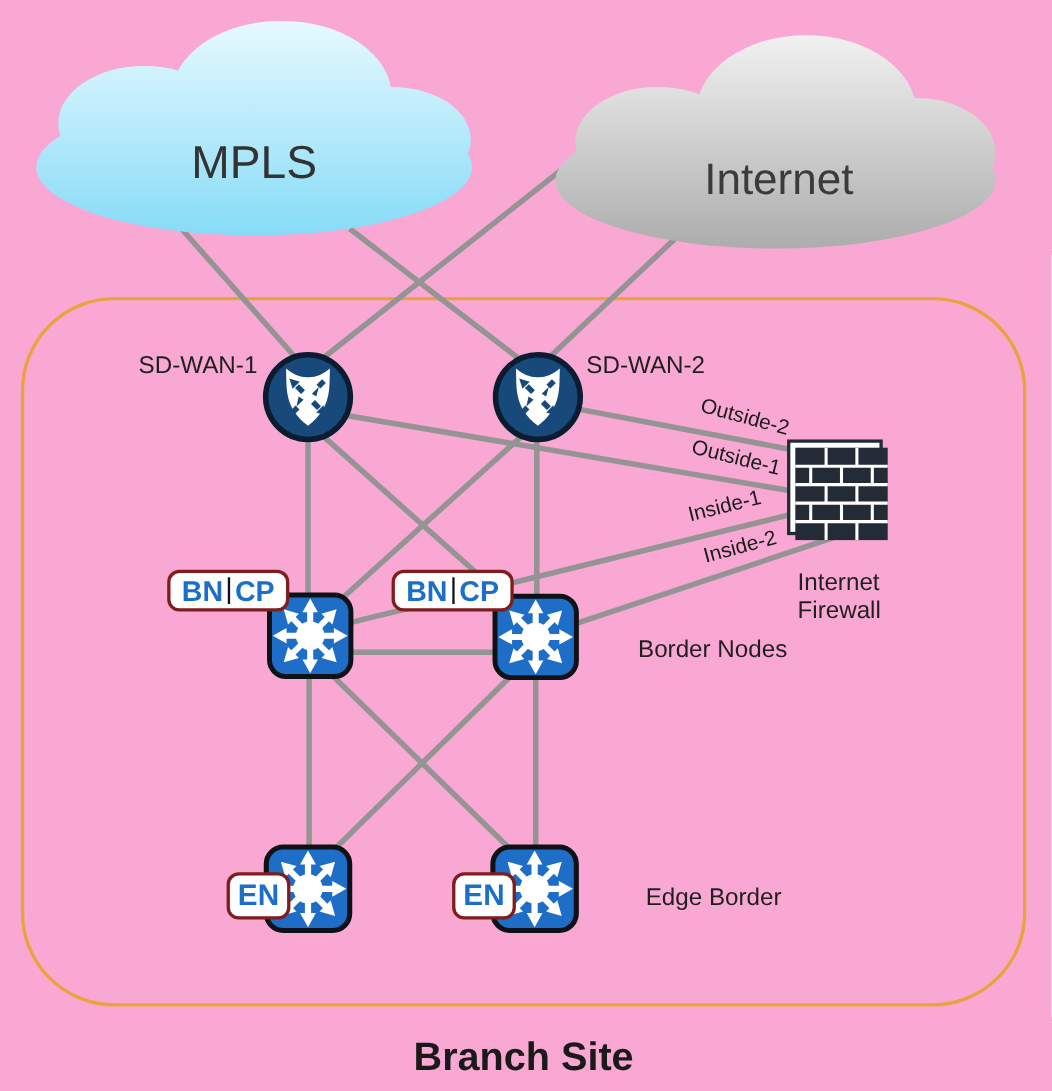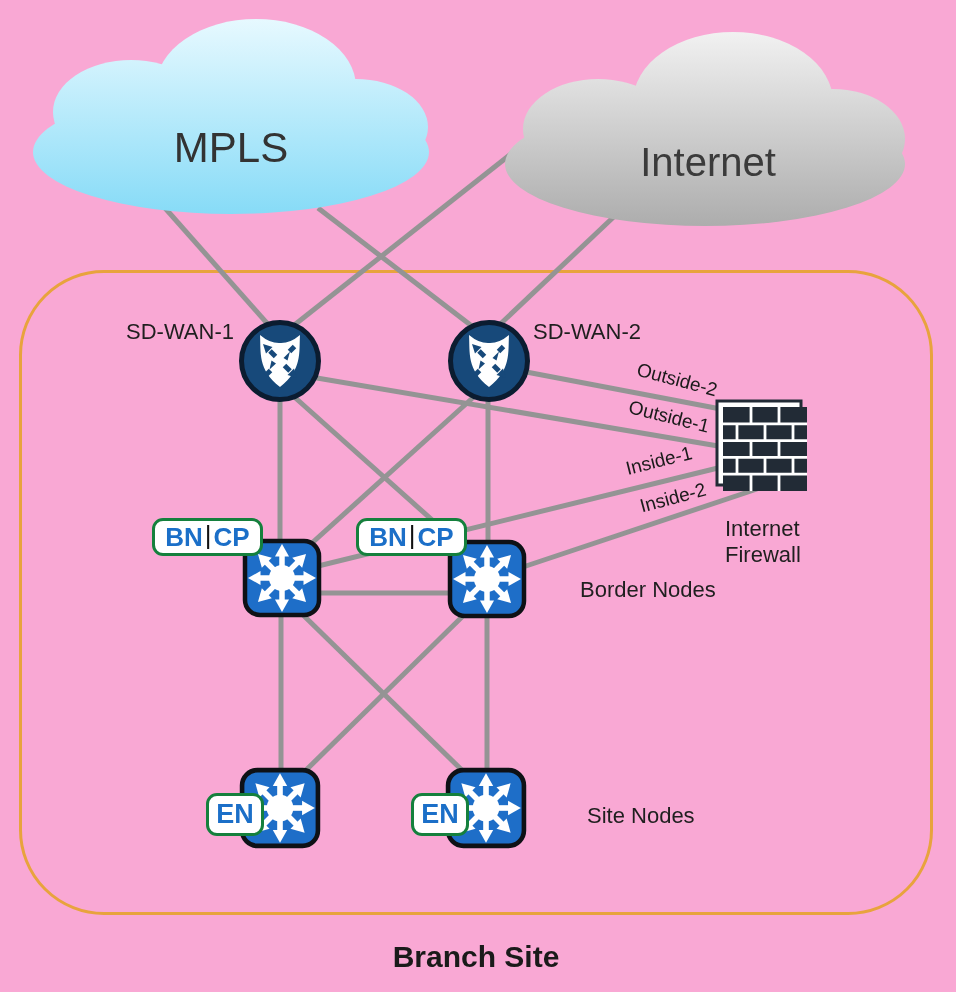--- a/index.html
+++ b/index.html
@@ -15,25 +15,25 @@
   
   svg.links{position:absolute;left:0;top:0;}
   
   .lbl{position:absolute;color:#1f1f1f;font-size:22px;line-height:1.1;white-space:nowrap;}
   .link-lbl{
     position:absolute;color:#1a1a1a;font-size:19px;white-space:nowrap;
     transform-origin:center center;
   }
   .site-lbl{
     position:absolute;left:476px;top:940px;transform:translateX(-50%);
-    font-size:30px;font-weight:700;color:#1a1a1a;white-space:nowrap;
+    font-size:36px;font-weight:700;color:#1a1a1a;white-space:nowrap;
   }
   
   .badge{
-    position:absolute;box-sizing:border-box;background:#fff;border:3px solid #15803d;
+    position:absolute;box-sizing:border-box;background:#fff;border:3px solid #7f1d1d;
     border-radius:11px;display:flex;align-items:center;justify-content:center;
     font-weight:700;color:#1B6FC8;
   }
   .badge-bncp{width:111px;height:38px;font-size:26px;letter-spacing:0px;}
   .badge-en{width:58px;height:43px;font-size:27px;margin-top:45px;}
   .badge .sep{color:#111;font-weight:400;margin:0 2px 3px 2px;font-size:26px;}
   .node{position:absolute;}
   .cloud-svg{position:absolute;}
   .cloud-text{font-family:"Liberation Sans",sans-serif;}
 </style>
@@ -204,17 +204,17 @@
     </svg>
   <svg class="node" style="left:445px;top:767px" width="82" height="82" viewBox="0 0 80 80">
       <use href="#fabric-node"></use>
     </svg>
   <div class="badge badge-en" style="left:206px;top:748px">
     <span>EN</span>
   </div>
   <div class="badge badge-en" style="left:411px;top:748px">
     <span>EN</span>
   </div>
-  <div class="lbl" style="left:587px;top:804px">Site Nodes</div>
+  <div class="lbl" style="left:587px;top:804px">Edge Border</div>
 
   <div class="site-lbl">Branch Site</div>
 
 </div>
 
 </body></html>

